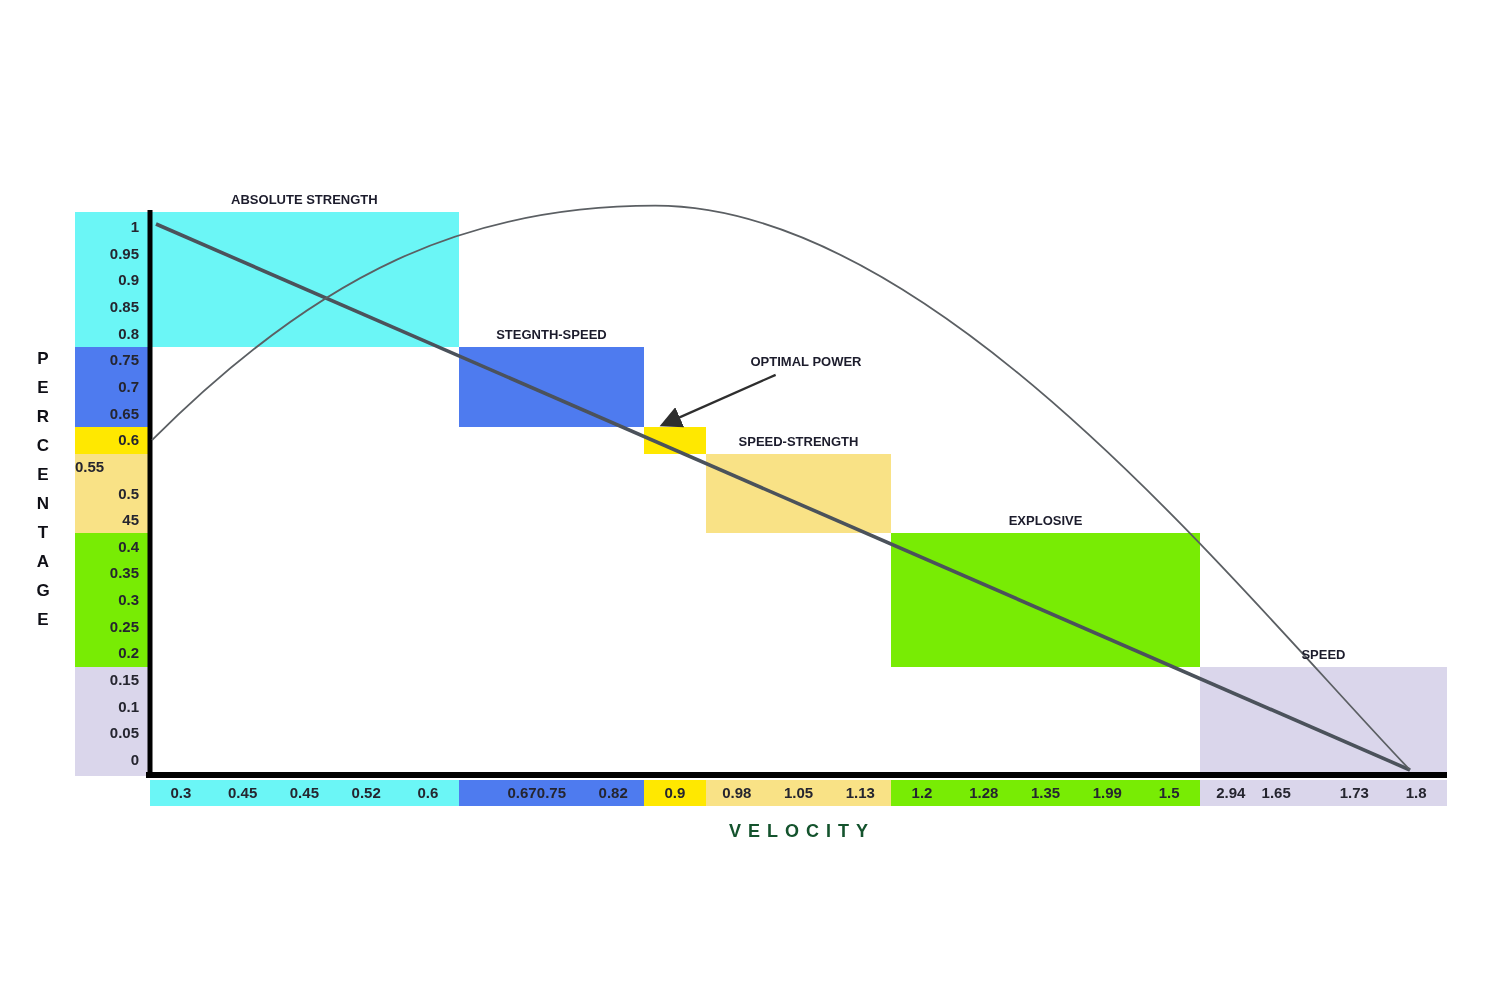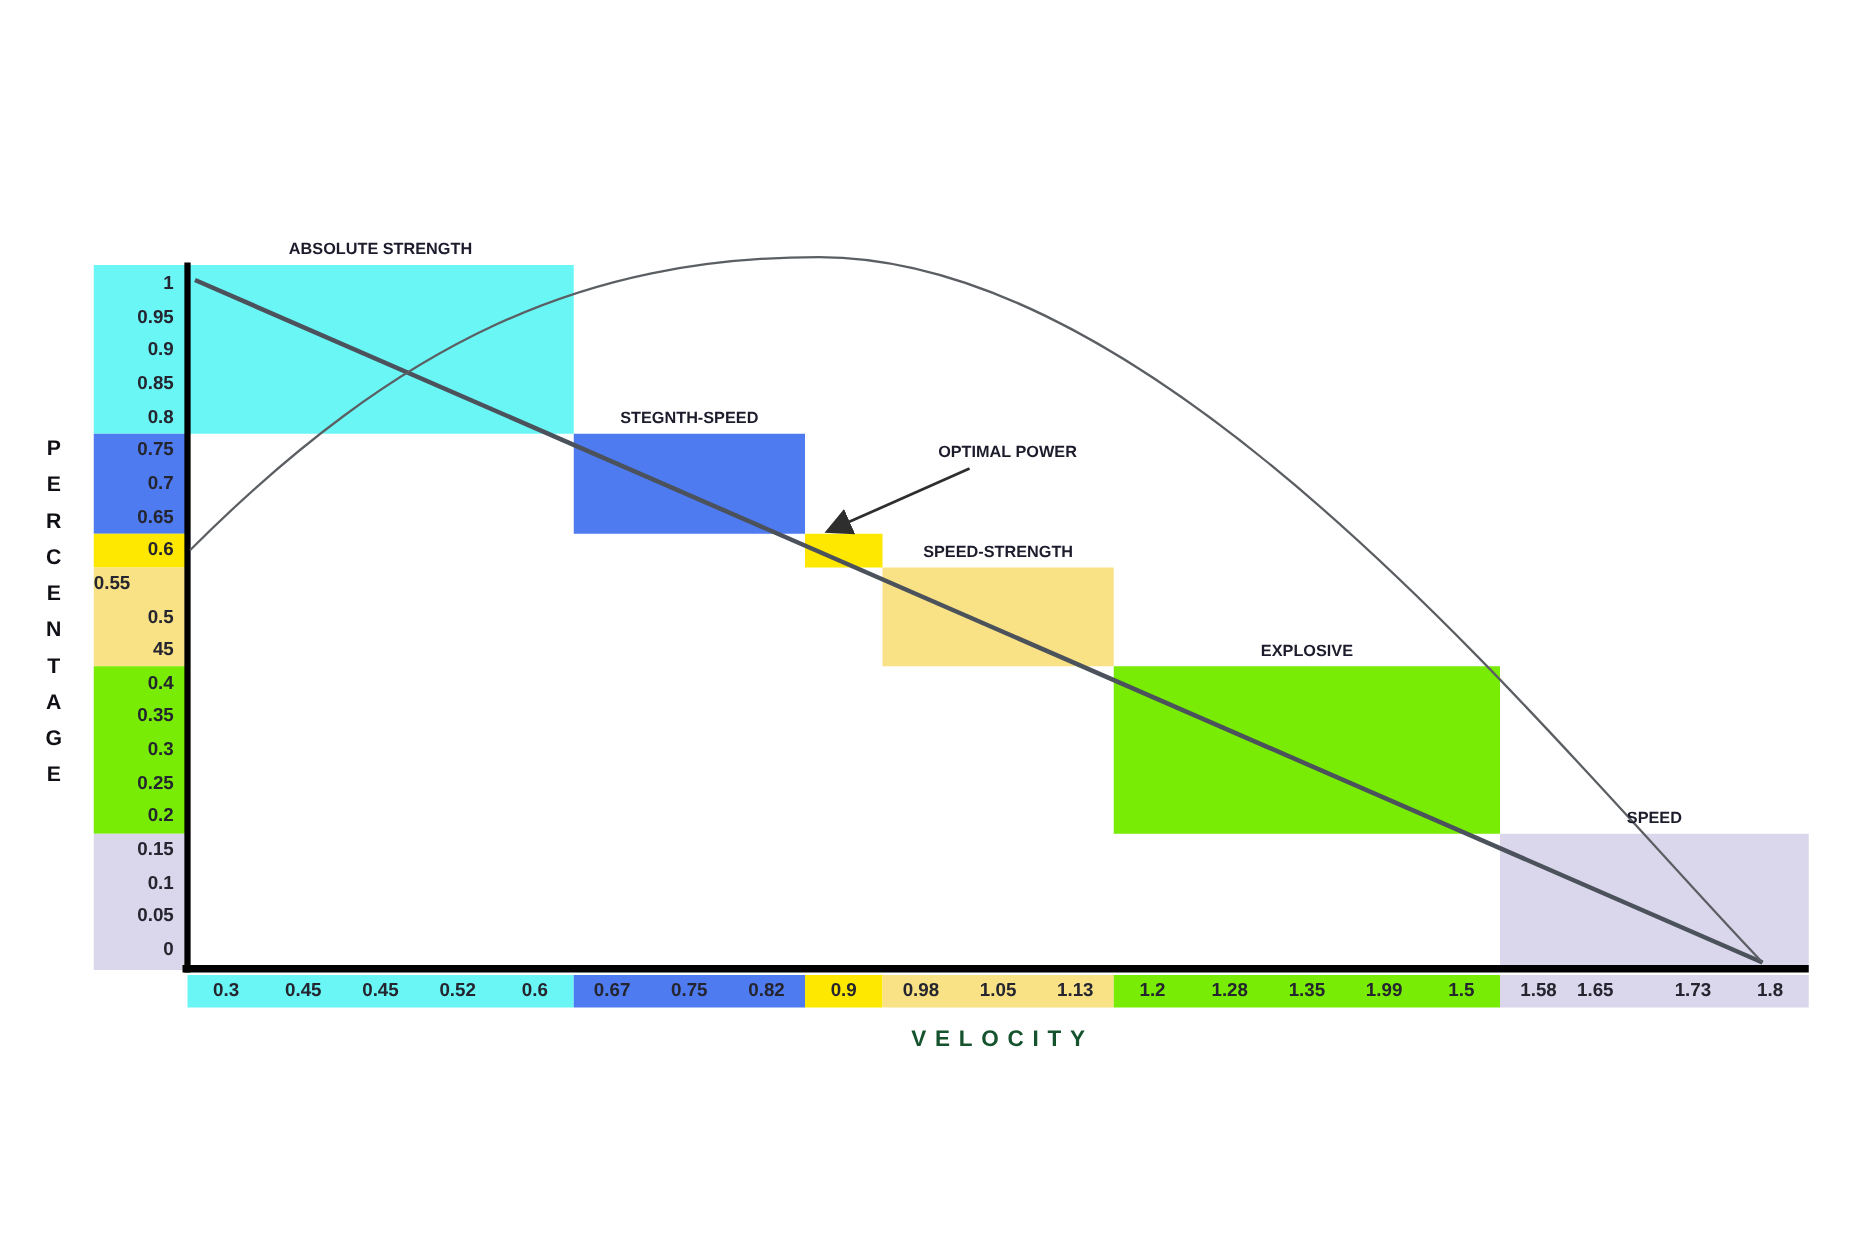--- a/index.html
+++ b/index.html
@@ -91,30 +91,30 @@
       <div class="abs tick" style="left: 75px; top: 644.4px; width: 64px; text-align: right;">0.2</div>
       <div class="abs tick" style="left: 75px; top: 671.05px; width: 64px; text-align: right;">0.15</div>
       <div class="abs tick" style="left: 75px; top: 697.7px; width: 64px; text-align: right;">0.1</div>
       <div class="abs tick" style="left: 75px; top: 724.35px; width: 64px; text-align: right;">0.05</div>
       <div class="abs tick" style="left: 75px; top: 751px; width: 64px; text-align: right;">0</div>
       <div class="abs tick" style="left: 149.881px; top: 784px; width: 62px; text-align: center;">0.3</div>
       <div class="abs tick" style="left: 211.643px; top: 784px; width: 62px; text-align: center;">0.45</div>
       <div class="abs tick" style="left: 273.405px; top: 784px; width: 62px; text-align: center;">0.45</div>
       <div class="abs tick" style="left: 335.167px; top: 784px; width: 62px; text-align: center;">0.52</div>
       <div class="abs tick" style="left: 396.929px; top: 784px; width: 62px; text-align: center;">0.6</div>
-      <div class="abs tick" style="left: 458.69px; top: 784px; width: 62px; text-align: center;">0.67</div>
+      <div class="abs tick" style="left: 458.69px; top: 784px; width: 62px; text-align: right; padding-left: 16px;">0.67</div>
       <div class="abs tick" style="left: 520.452px; top: 784px; width: 62px; text-align: center;">0.75</div>
       <div class="abs tick" style="left: 582.214px; top: 784px; width: 62px; text-align: center;">0.82</div>
       <div class="abs tick" style="left: 643.976px; top: 784px; width: 62px; text-align: center;">0.9</div>
       <div class="abs tick" style="left: 705.738px; top: 784px; width: 62px; text-align: center;">0.98</div>
       <div class="abs tick" style="left: 767.5px; top: 784px; width: 62px; text-align: center;">1.05</div>
       <div class="abs tick" style="left: 829.262px; top: 784px; width: 62px; text-align: center;">1.13</div>
       <div class="abs tick" style="left: 891.024px; top: 784px; width: 62px; text-align: center;">1.2</div>
       <div class="abs tick" style="left: 952.786px; top: 784px; width: 62px; text-align: center;">1.28</div>
       <div class="abs tick" style="left: 1014.55px; top: 784px; width: 62px; text-align: center;">1.35</div>
       <div class="abs tick" style="left: 1076.31px; top: 784px; width: 62px; text-align: center;">1.99</div>
       <div class="abs tick" style="left: 1138.07px; top: 784px; width: 62px; text-align: center;">1.5</div>
-      <div class="abs tick" style="left: 1199.83px; top: 784px; width: 62px; text-align: center;">1.58</div>
+      <div class="abs tick" style="left: 1199.83px; top: 784px; width: 62px; text-align: center;">2.94</div>
       <div class="abs tick" style="left: 1261.6px; top: 784px; width: 62px; ">1.65</div>
       <div class="abs tick" style="left: 1323.36px; top: 784px; width: 62px; text-align: center;">1.73</div>
       <div class="abs tick" style="left: 1385.12px; top: 784px; width: 62px; text-align: center;">1.8</div>
     </div>
 </div>
 
 </body></html>

